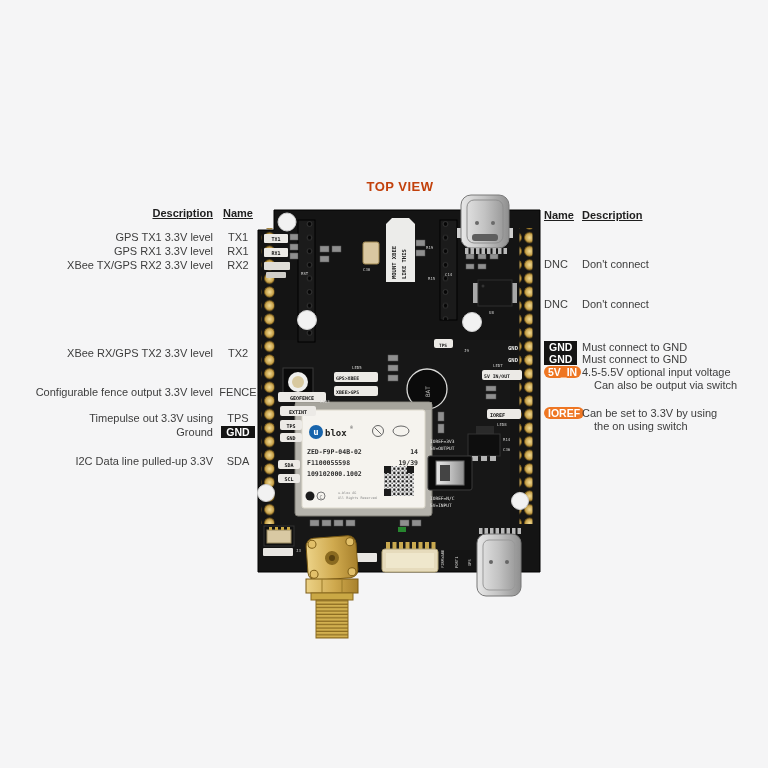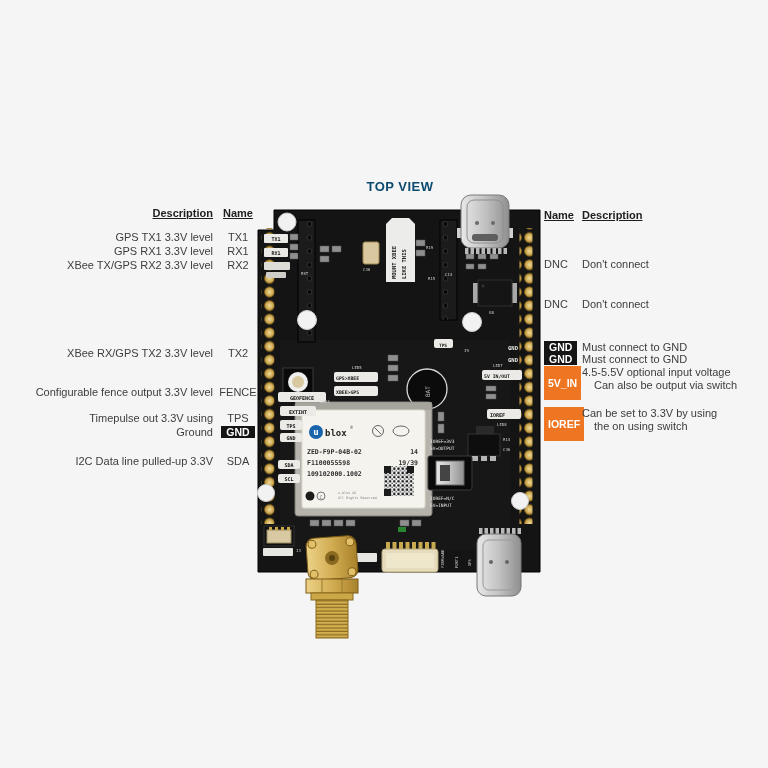--- a/index.html
+++ b/index.html
@@ -4,41 +4,41 @@
 <style>
   html,body{margin:0;padding:0;}
   body{
     width:768px;height:768px;position:relative;overflow:hidden;
     background:#f5f5f6;
     font-family:"Liberation Sans", sans-serif;
     color:#3d3d3d;
   }
   .page-title{
     position:absolute;left:340px;top:179px;width:120px;text-align:center;
-    font-size:13px;font-weight:bold;color:#0c4a6e;letter-spacing:0.5px;
+    font-size:13px;font-weight:bold;color:#c2410c;letter-spacing:0.5px;
   }
   
   .left-col{position:absolute;left:0;top:0;width:262px;height:768px;font-size:11px;}
   .lrow{position:absolute;left:0;width:262px;height:13px;line-height:13px;}
   .ldesc{position:absolute;right:49px;white-space:nowrap;}
   .lname{position:absolute;left:214px;width:48px;text-align:center;white-space:nowrap;}
   
   .right-col{position:absolute;left:544px;top:0;width:224px;height:768px;font-size:11px;}
   .rrow{position:absolute;left:0;width:224px;height:13px;line-height:13px;}
   .rname{position:absolute;left:0;white-space:nowrap;}
   .rdesc{position:absolute;left:38px;white-space:nowrap;}
   .rdesc2{position:absolute;left:38px;white-space:nowrap;margin-left:12px;}
   .bold{font-weight:bold;color:#1e1e1e;text-decoration:underline;}
   .badge-black{
     background:#141414;color:#fff;font-weight:bold;font-size:10.5px;
     padding:0px 5px;display:inline-block;line-height:12px;
   }
   .badge-orange{
     background:#EE7623;color:#fff;font-weight:bold;font-size:10.5px;
-    padding:11px 4px;display:inline-block;line-height:12px;
+    padding:0px 4px;display:inline-block;line-height:12px;border-radius:6px;
   }
   .board-svg{position:absolute;left:250px;top:190px;}
   svg text{font-family:"DejaVu Sans Mono", monospace;}
 </style>
 </head>
 <body>
 
 <div class="page-title">TOP VIEW</div>
 
 <div class="left-col">

